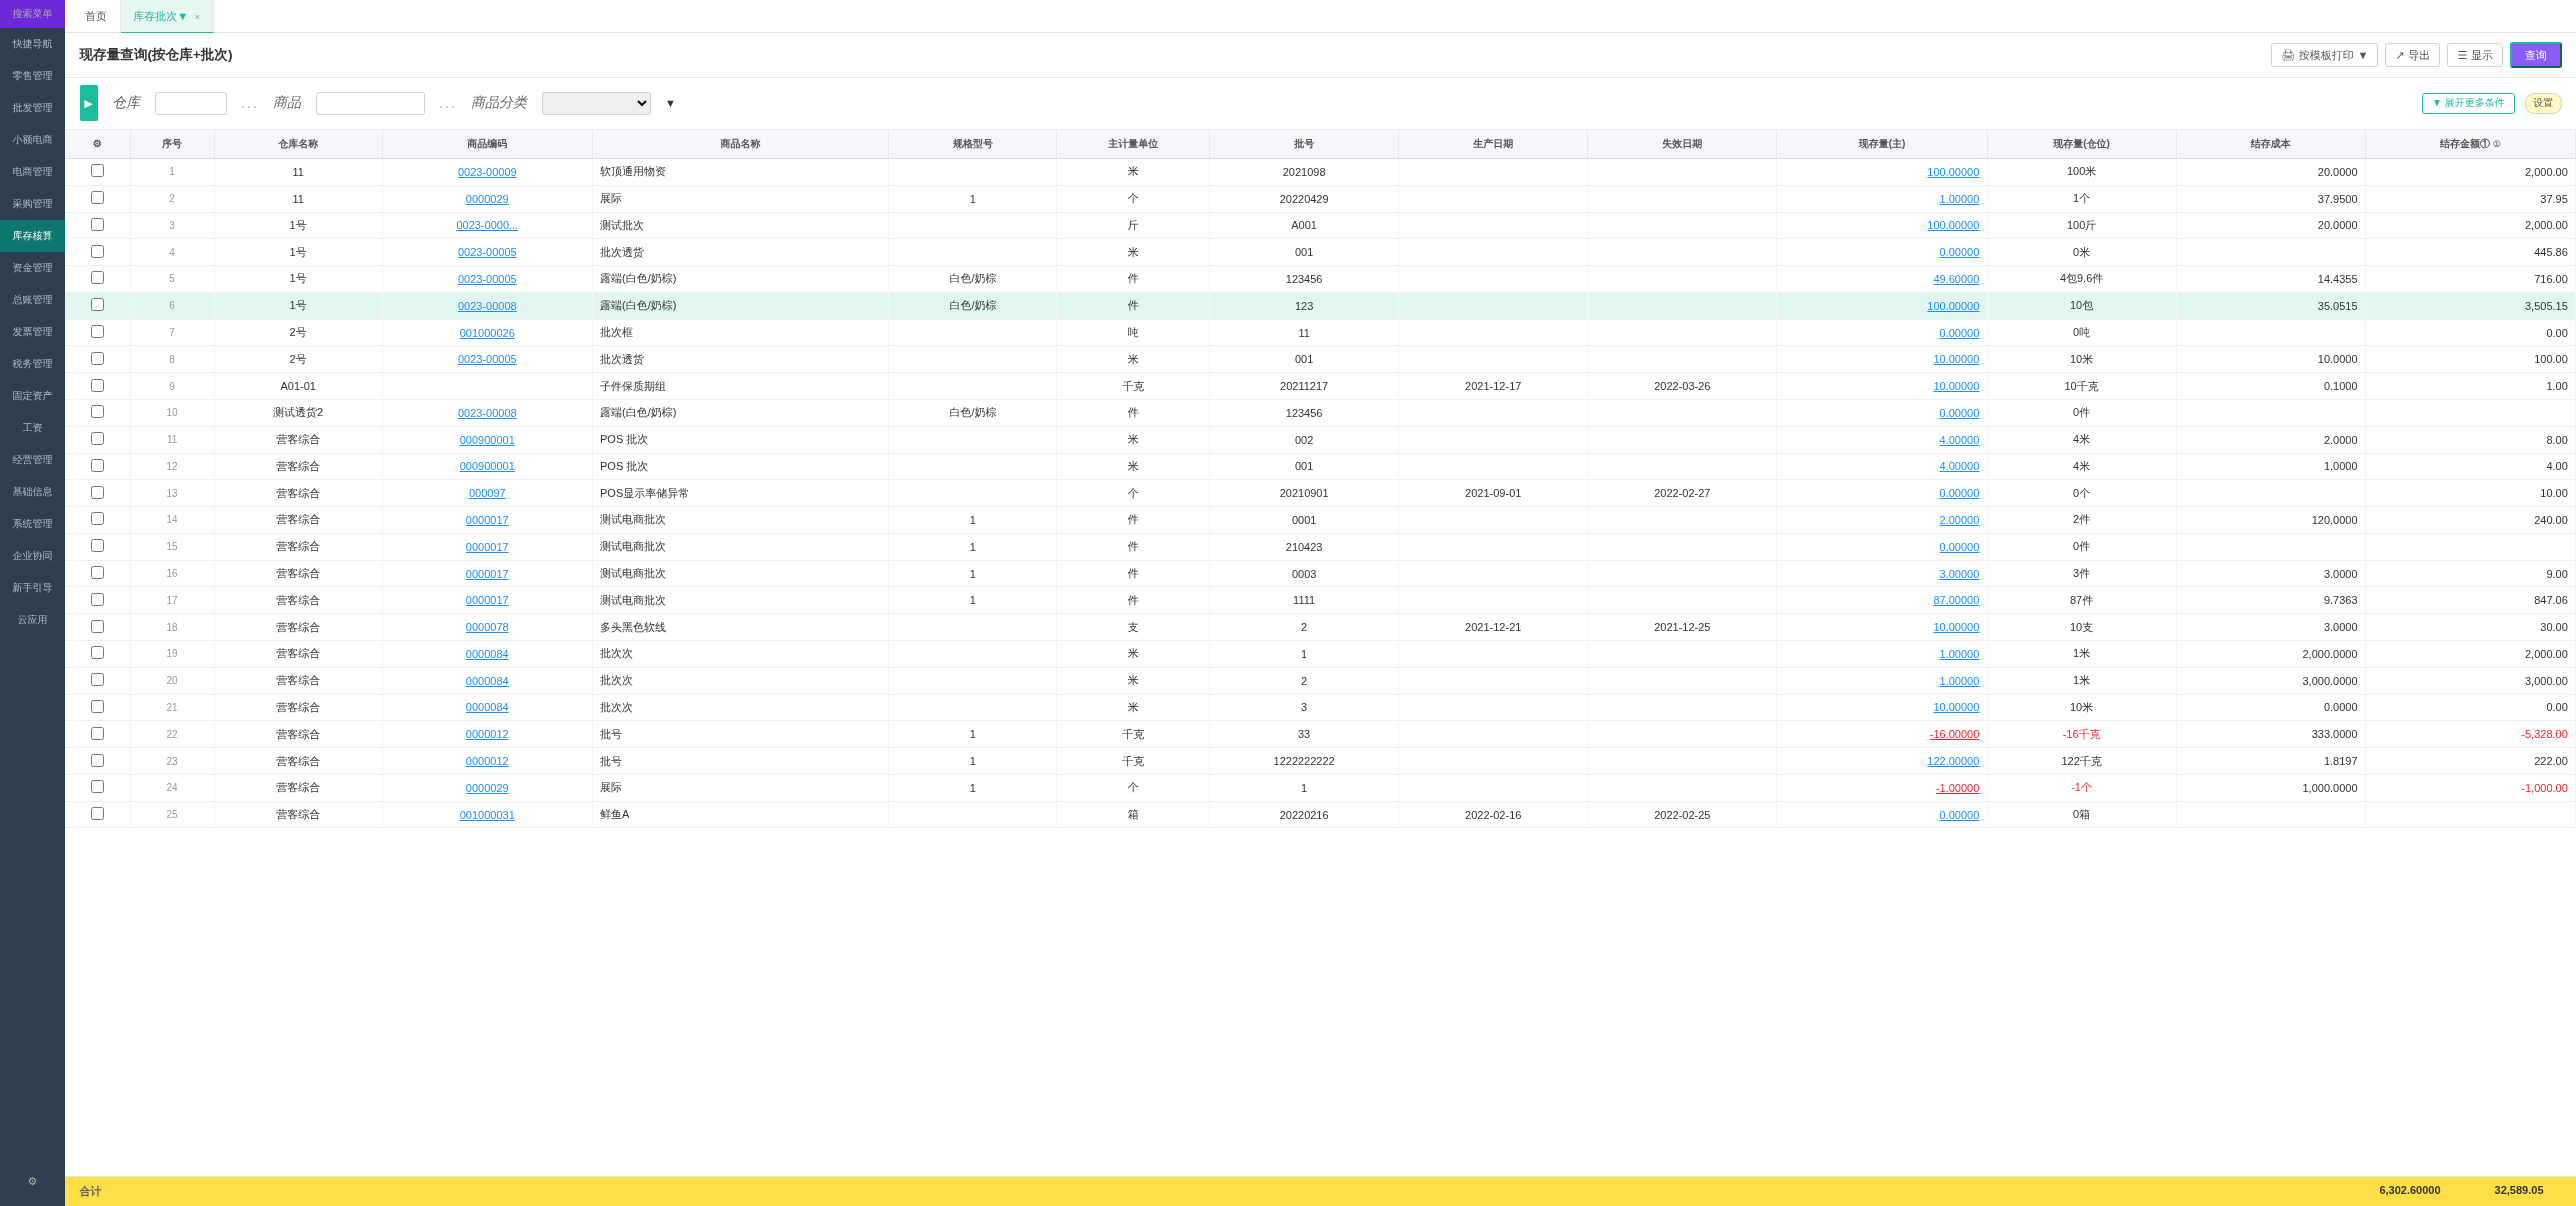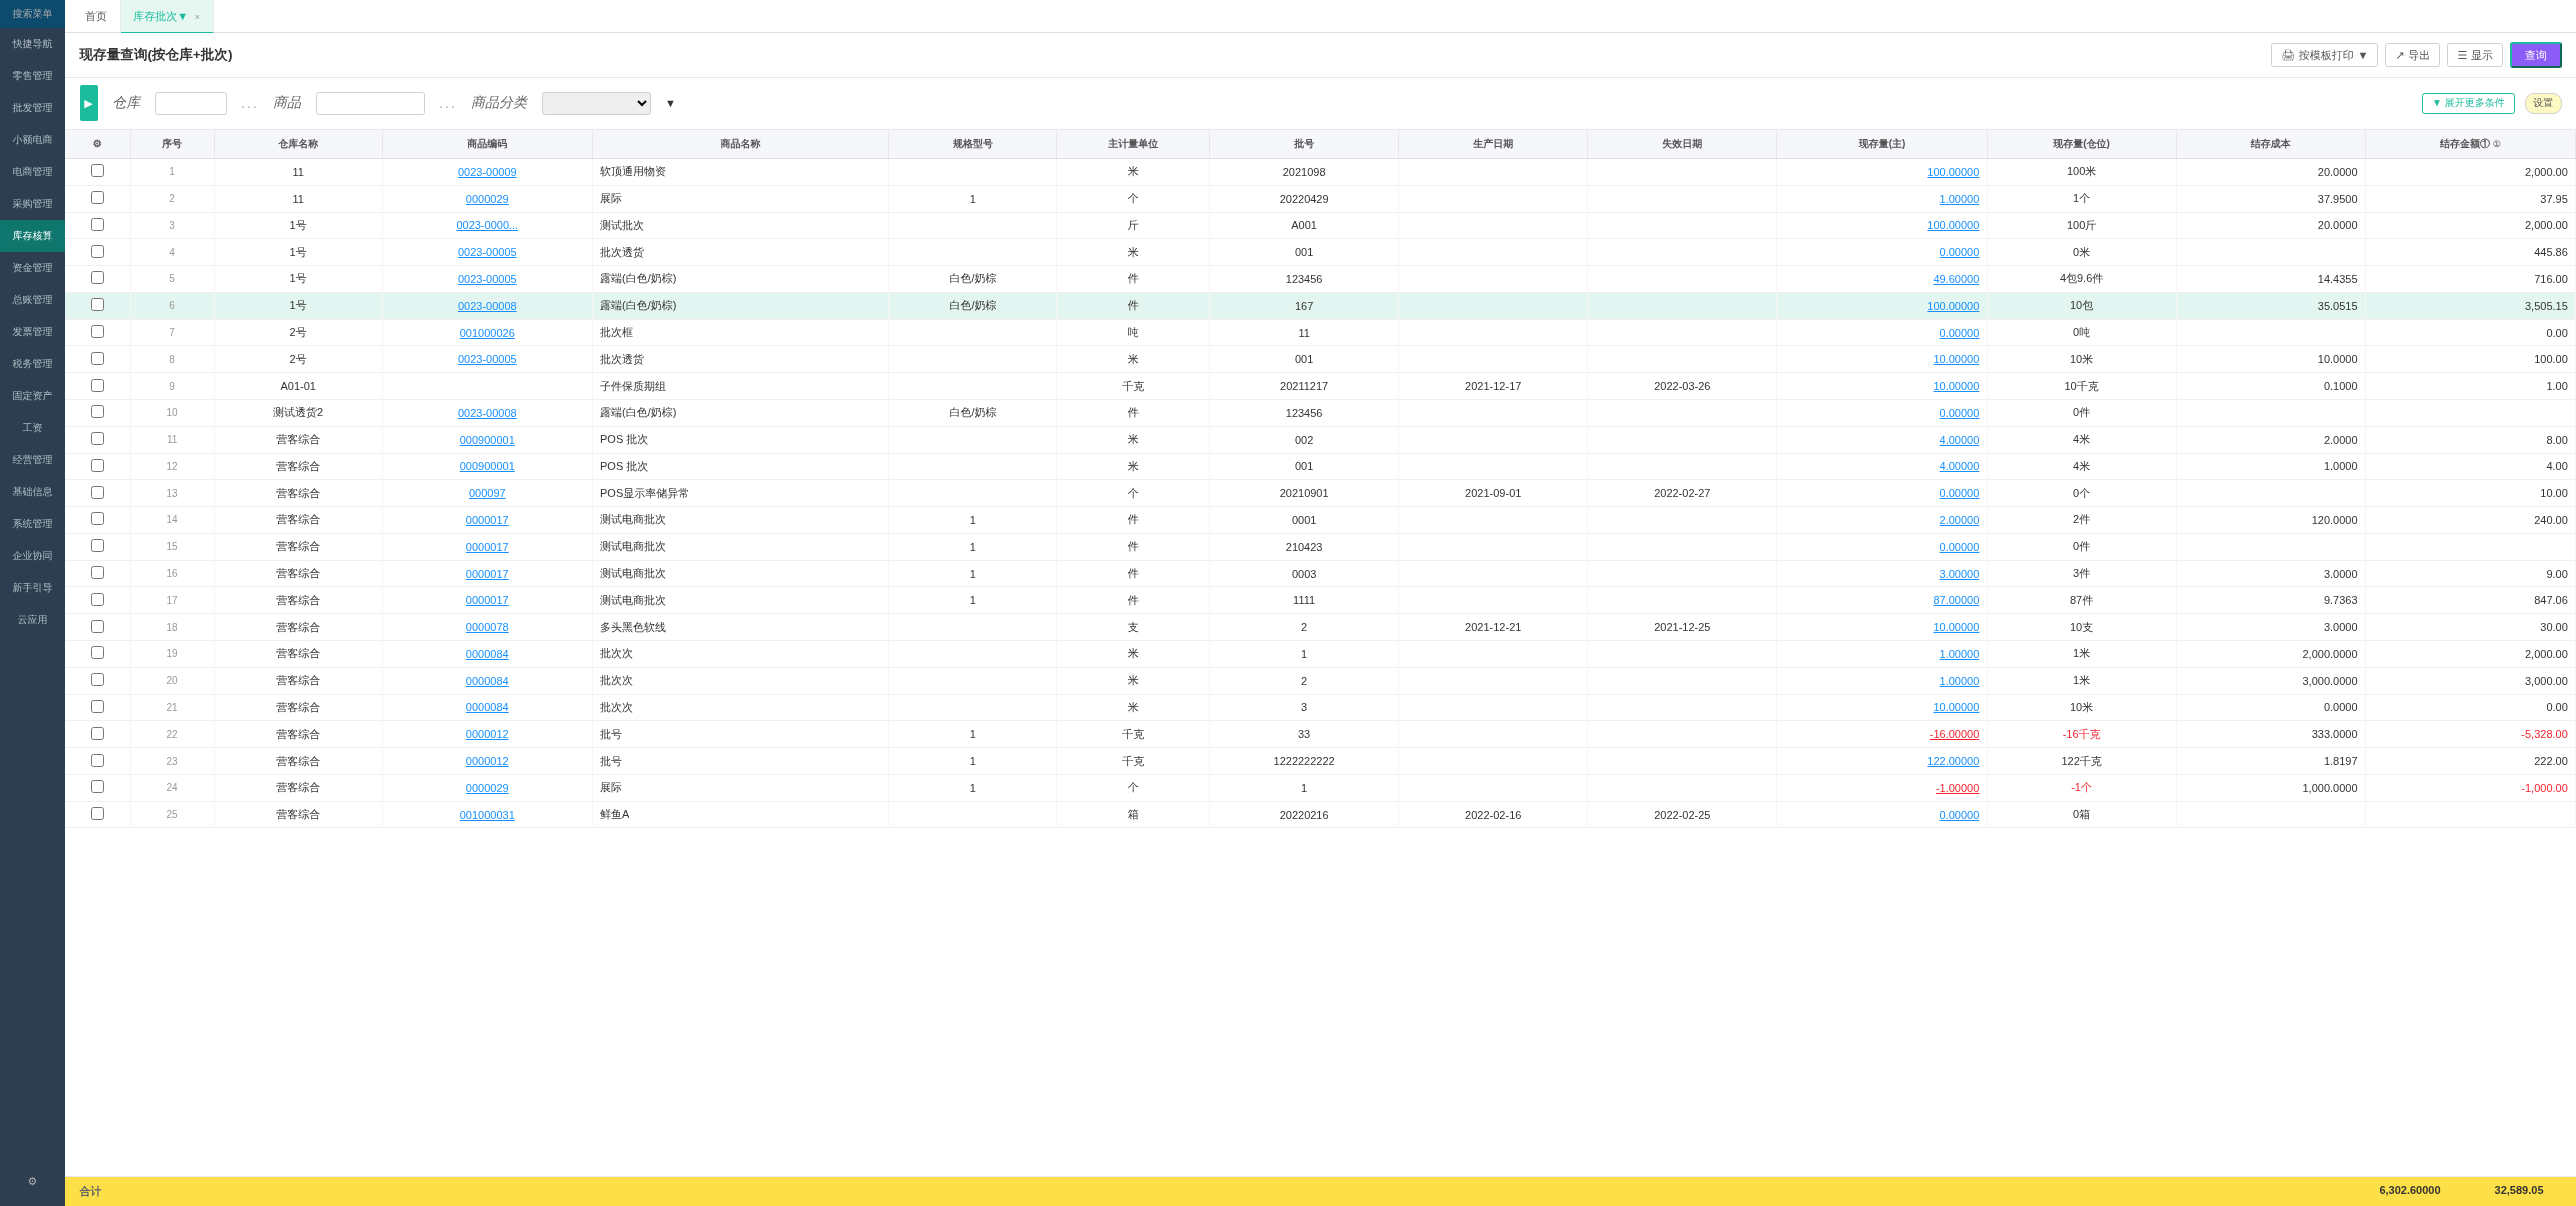--- a/index.html
+++ b/index.html
@@ -1,20 +1,20 @@
 <!DOCTYPE html>
 <html style="font-size:14.5px"><head>
   <meta charset="utf-8">
   <style>
     * { margin: 0; padding: 0; box-sizing: border-box; }
     body { font-family: 'Microsoft YaHei', Arial, sans-serif; font-size: 11px; background: #f0f2f5; color: #333; display: flex; height: 100vh; overflow: hidden; }
 
     
     .sidebar { width: 65px; background: #2c3e50; color: #ccc; display: flex; flex-direction: column; align-items: center; padding-top: 0; flex-shrink: 0; }
-    .sidebar-search { width: 100%; background: #0c4a6e; padding: 7.2px 0; text-align: center; font-size: 10px; color: #aaa; cursor: pointer; }
+    .sidebar-search { width: 100%; background: #6d28d9; padding: 7.2px 0; text-align: center; font-size: 10px; color: #aaa; cursor: pointer; }
     .sidebar-item { width: 100%; padding: 9px 3.6px; text-align: center; font-size: 10px; color: #b0bec5; cursor: pointer; transition: background 0.2s; }
     .sidebar-item.active { background: #0f766e; color: #fff; }
     .sidebar-bottom { margin-top: auto; padding: 9px 0; }
     .sidebar-gear { width: 100%; padding: 9px 3.6px; text-align: center; color: #aaa; cursor: pointer; }
 
     
     .main { flex: 1; display: flex; flex-direction: column; overflow: hidden; }
 
     
     .top-tabs { background: #fff; border-bottom: 0.9px solid #e0e0e0; display: flex; align-items: center; padding: 0 7.2px; height: 33px; flex-shrink: 0; }
@@ -252,21 +252,21 @@
       <td class="number">716.00</td>
     </tr>
           <tr class="selected">
       <td><input type="checkbox" style=""></td>
       <td class="row-num">6</td>
       <td>1号</td>
       <td class="link">0023-00008</td>
       <td class="left">露端(白色/奶棕)</td>
       <td>白色/奶棕</td>
       <td>件</td>
-      <td>167</td>
+      <td>123</td>
       <td></td>
       <td></td>
       <td class="link number">100.00000</td>
       <td>10包</td>
       <td class="number">35.0515</td>
       <td class="number">3,505.15</td>
     </tr>
           <tr>
       <td><input type="checkbox" style=""></td>
       <td class="row-num">7</td>

